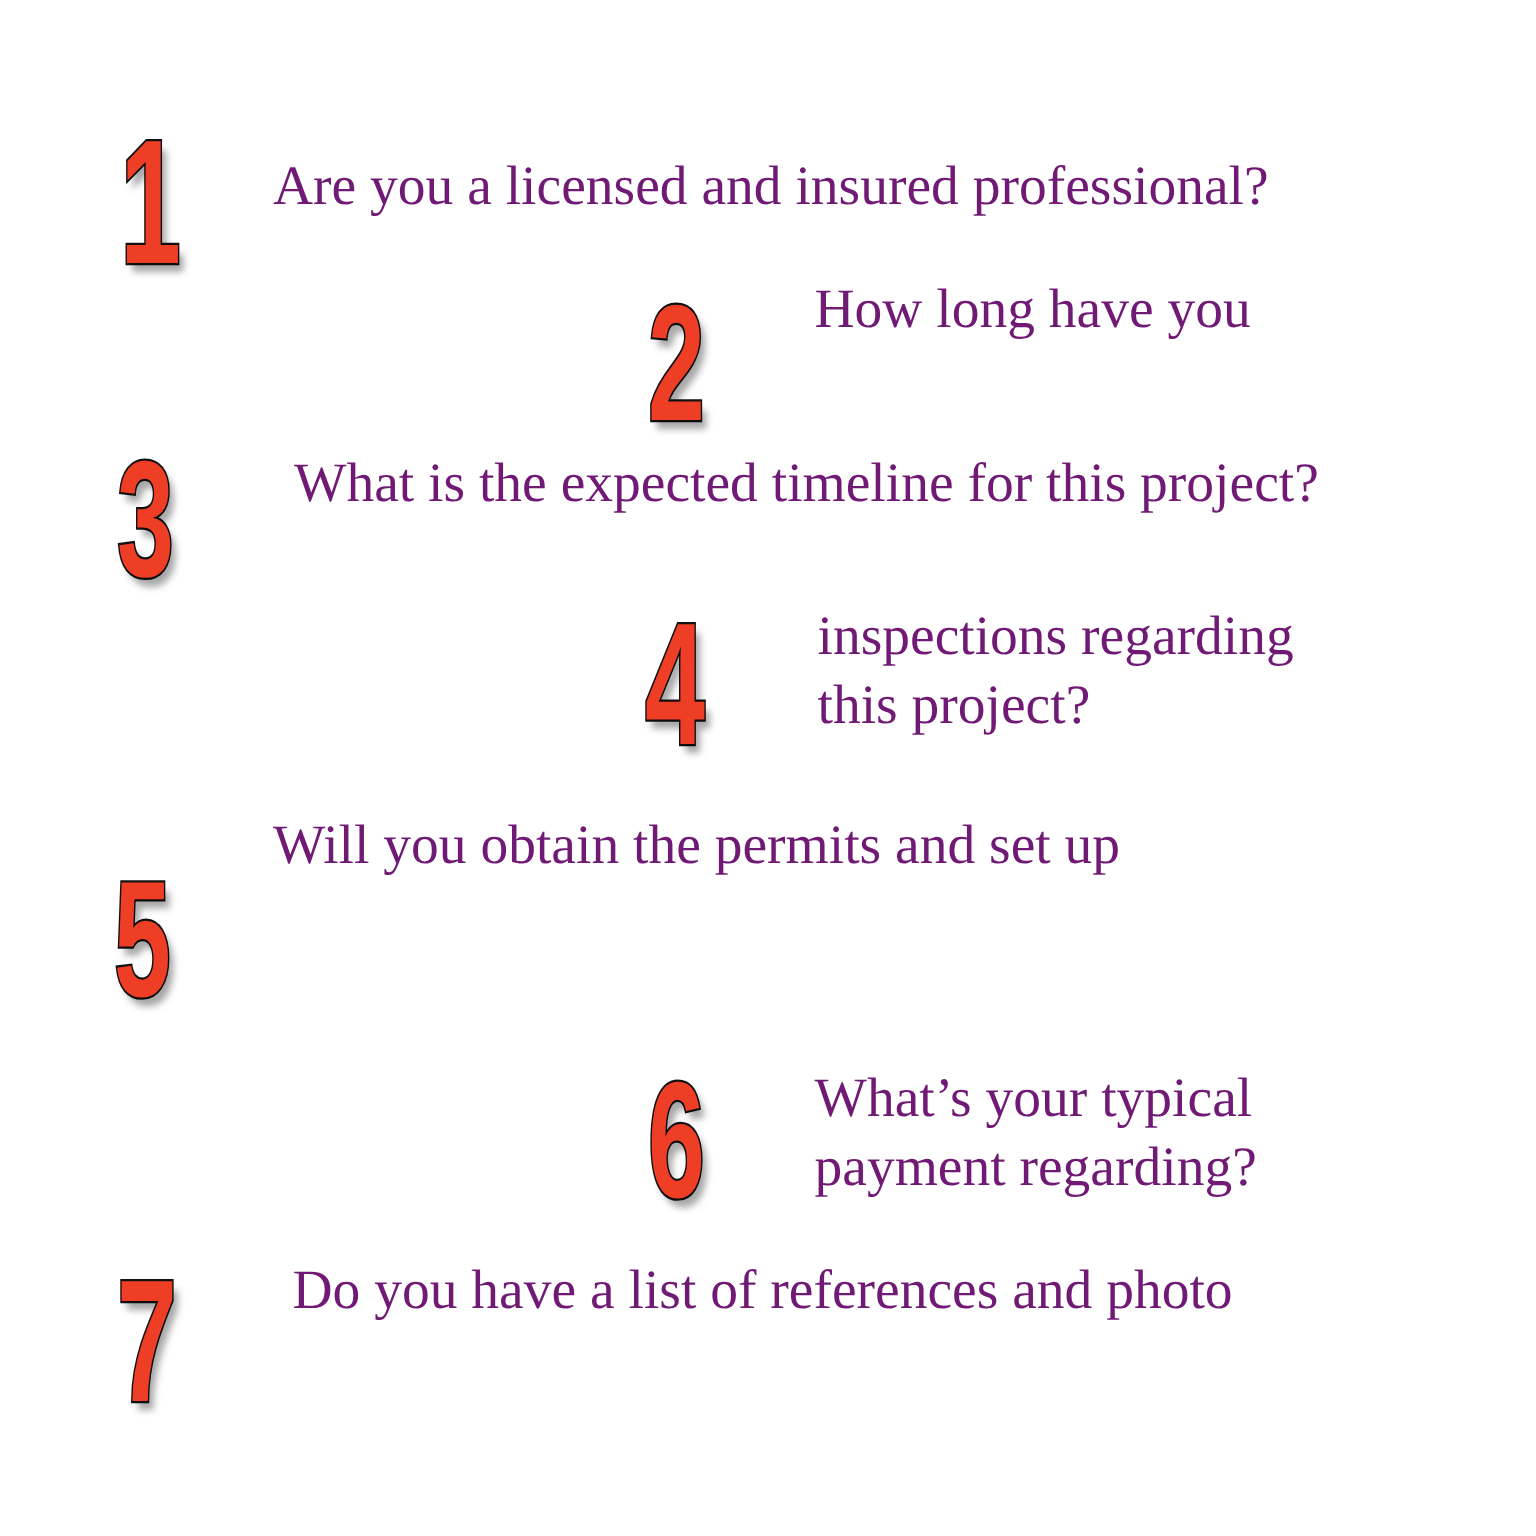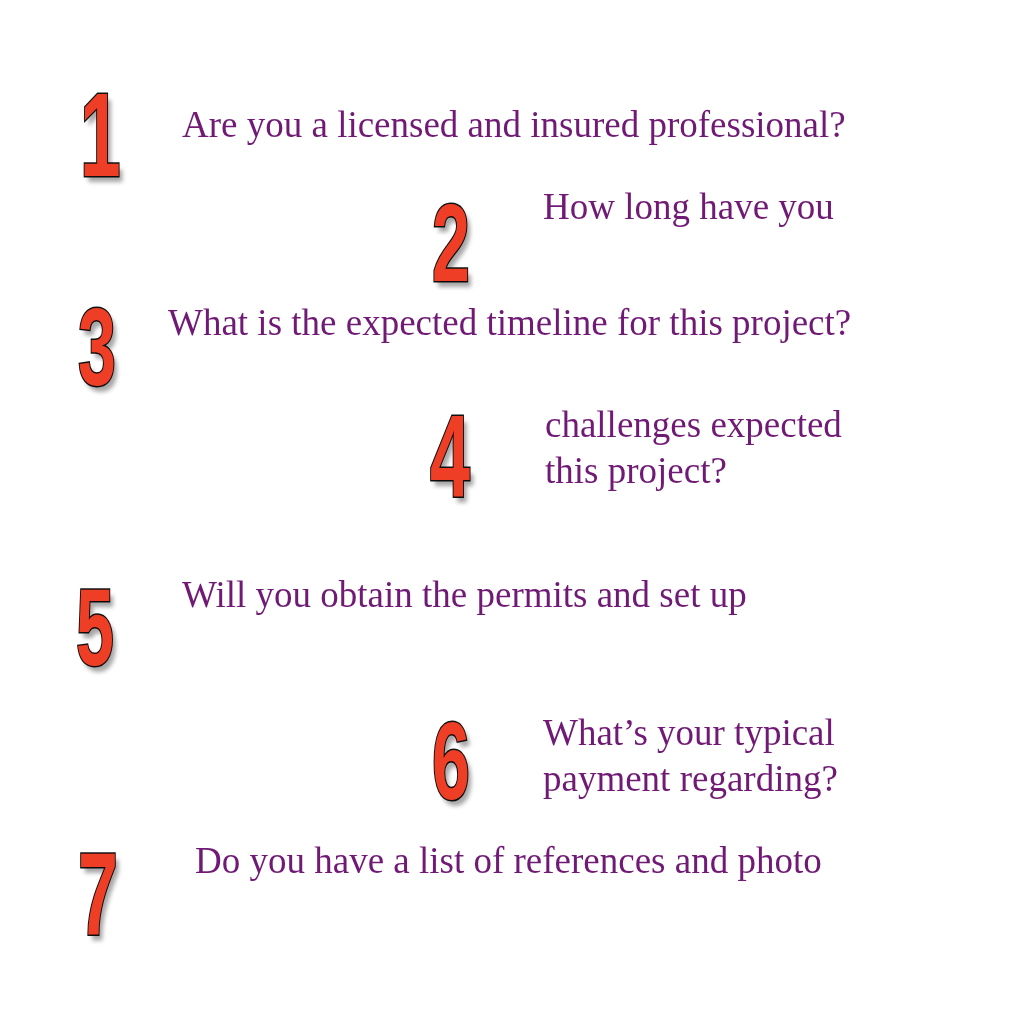--- a/index.html
+++ b/index.html
@@ -35,32 +35,32 @@
 <div class="q" style="left:182px;top:102px;">
   <div>Are you a licensed and insured professional?</div>
 </div>
 
 <div class="num" style="left:432px;top:188px;font-size:110px;">2</div>
 <div class="q" style="left:543px;top:184px;font-family:Liberation Serif, serif;">
   <div>How long have you</div>
 </div>
 
 <div class="num" style="left:78px;top:292px;font-size:110px;">3</div>
-<div class="q" style="left:168px;top:300px;">
+<div class="q" style="left:196px;top:300px;">
   <div>What is the expected timeline for this project?</div>
 </div>
 
 <div class="num" style="left:430px;top:398px;font-size:116px;">4</div>
 <div class="q" style="left:545px;top:402px;">
-  <div>challenges expected</div>
+  <div>inspections regarding</div>
   <div>this project?</div>
 </div>
 
 <div class="num" style="left:76px;top:572px;font-size:110px;">5</div>
-<div class="q" style="left:182px;top:572px;text-align:center;">
+<div class="q" style="left:182px;top:541px;text-align:center;">
   <div>Will you obtain the permits and set up</div>
 </div>
 
 <div class="num" style="left:432px;top:706px;font-size:110px;">6</div>
 <div class="q" style="left:543px;top:710px;">
   <div>What’s your typical</div>
   <div>payment regarding?</div>
 </div>
 
 <div class="num" style="left:78px;top:836px;font-size:116px;">7</div>

